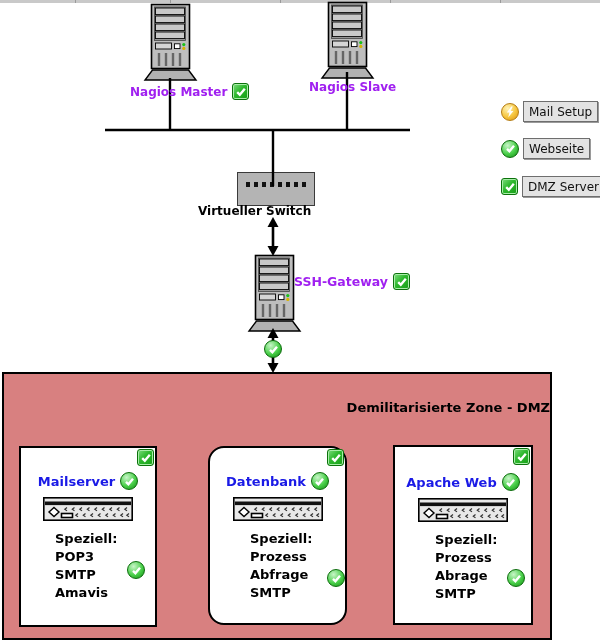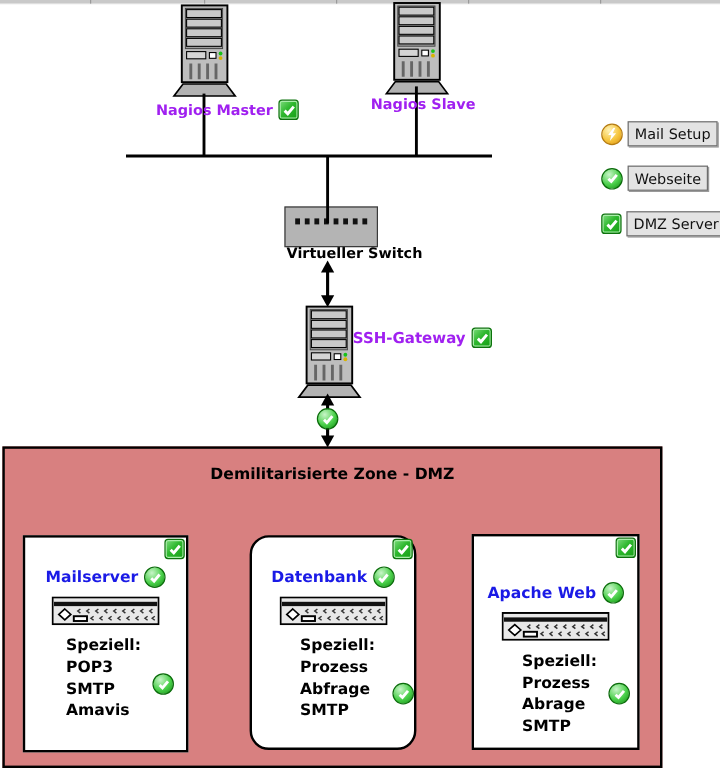--- a/index.html
+++ b/index.html
@@ -17,42 +17,42 @@
   .tower{position:absolute;z-index:2;}
 
   
   .switch-box{position:absolute;left:237px;top:172px;width:76px;height:32px;background:#b4b4b4;border:1px solid #3a3a3a;z-index:1;display:flex;align-items:flex-start;justify-content:center;}
   .switch-dots{display:flex;gap:4px;margin-top:9px;}
   .switch-dots i{width:4px;height:5px;background:#111;display:block;}
 
   
   .node-label{color:#a020f0;font-weight:bold;font-size:12px;white-space:nowrap;}
   .label-row{position:absolute;display:flex;align-items:center;gap:5px;z-index:6;}
-  .switch-label{position:absolute;left:198px;top:204px;width:154px;text-align:right;font-weight:bold;font-size:12px;color:#000;z-index:6;}
+  .switch-label{position:absolute;left:198px;top:204px;width:154px;text-align:left;font-weight:bold;font-size:12px;color:#000;z-index:6;}
 
   
   .badge-sq{width:17px;height:17px;border-radius:3px;border:1px solid #0c720c;
     background:linear-gradient(135deg,#7fdd7f 0%,#2eb82e 45%,#179e17 100%);
     box-shadow:inset 0 0 0 1px #a9eda9;display:inline-flex;align-items:center;justify-content:center;box-sizing:border-box;flex:0 0 auto;}
   .orb{width:18px;height:18px;border-radius:50%;display:inline-flex;align-items:center;justify-content:center;box-sizing:border-box;flex:0 0 auto;}
   .orb-green{background:radial-gradient(circle at 35% 28%,#c8f5c8 0%,#49cf49 55%,#128a12 100%);border:1px solid #0a6b0a;}
   .orb-yellow{background:radial-gradient(circle at 35% 28%,#fff3b8 0%,#f6c53d 55%,#da8e10 100%);border:1px solid #b57c12;}
   .badge-abs{position:absolute;z-index:7;}
 
   
   .dmz{position:absolute;left:2px;top:372px;width:546px;height:264px;background:#d88080;border:2px solid #000;z-index:1;box-sizing:content-box;}
-  .dmz-title{padding-top:14px;text-align:center;font-weight:bold;font-size:13px;color:#000;}
+  .dmz-title{padding-top:26px;text-align:right;font-weight:bold;font-size:13px;color:#000;}
 
   .dmz-box{position:absolute;background:#fff;border:2px solid #000;z-index:3;box-sizing:border-box;}
   .box-1{left:19px;top:446px;width:138px;height:181px;}
   .box-2{left:208px;top:446px;width:139px;height:179px;border-radius:16px;}
   .box-3{left:393px;top:445px;width:140px;height:180px;}
   .corner-badge{position:absolute;top:1px;right:1px;}
   .box-title-row{display:flex;align-items:center;justify-content:center;gap:5px;margin-top:24px;}
-  .box-3 .box-title-row{margin-top:38px;}
+  .box-3 .box-title-row{margin-top:26px;}
   .box-title{color:#1a1ae6;font-weight:bold;font-size:13px;white-space:nowrap;}
   .rack{display:block;margin:7px auto 0;}
   .svc{margin-top:9px;font-size:13px;font-weight:bold;color:#000;line-height:18px;}
   .box-1 .svc{padding-left:34px;}
   .box-2 .svc{padding-left:40px;}
   .box-3 .svc{padding-left:40px;}
   .svc-orb{position:absolute;}
   .box-1 .svc-orb{left:106px;top:113px;}
   .box-2 .svc-orb{left:117px;top:121px;}
   .box-3 .svc-orb{left:112px;top:122px;}

